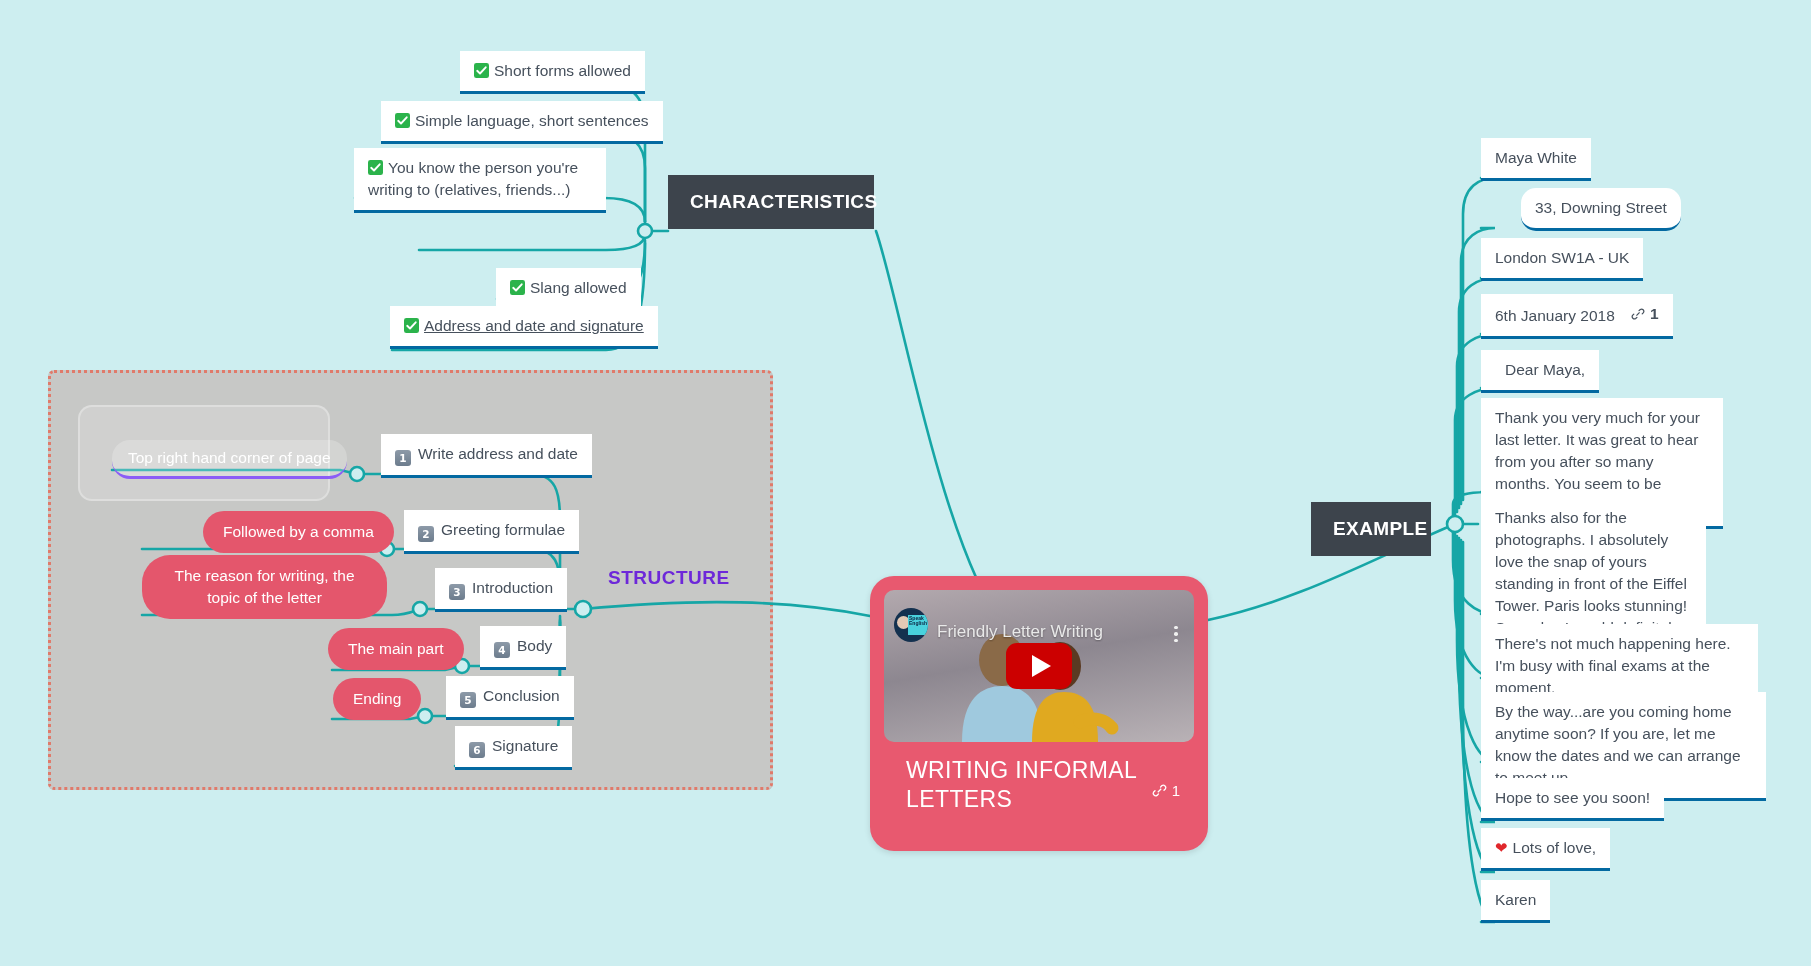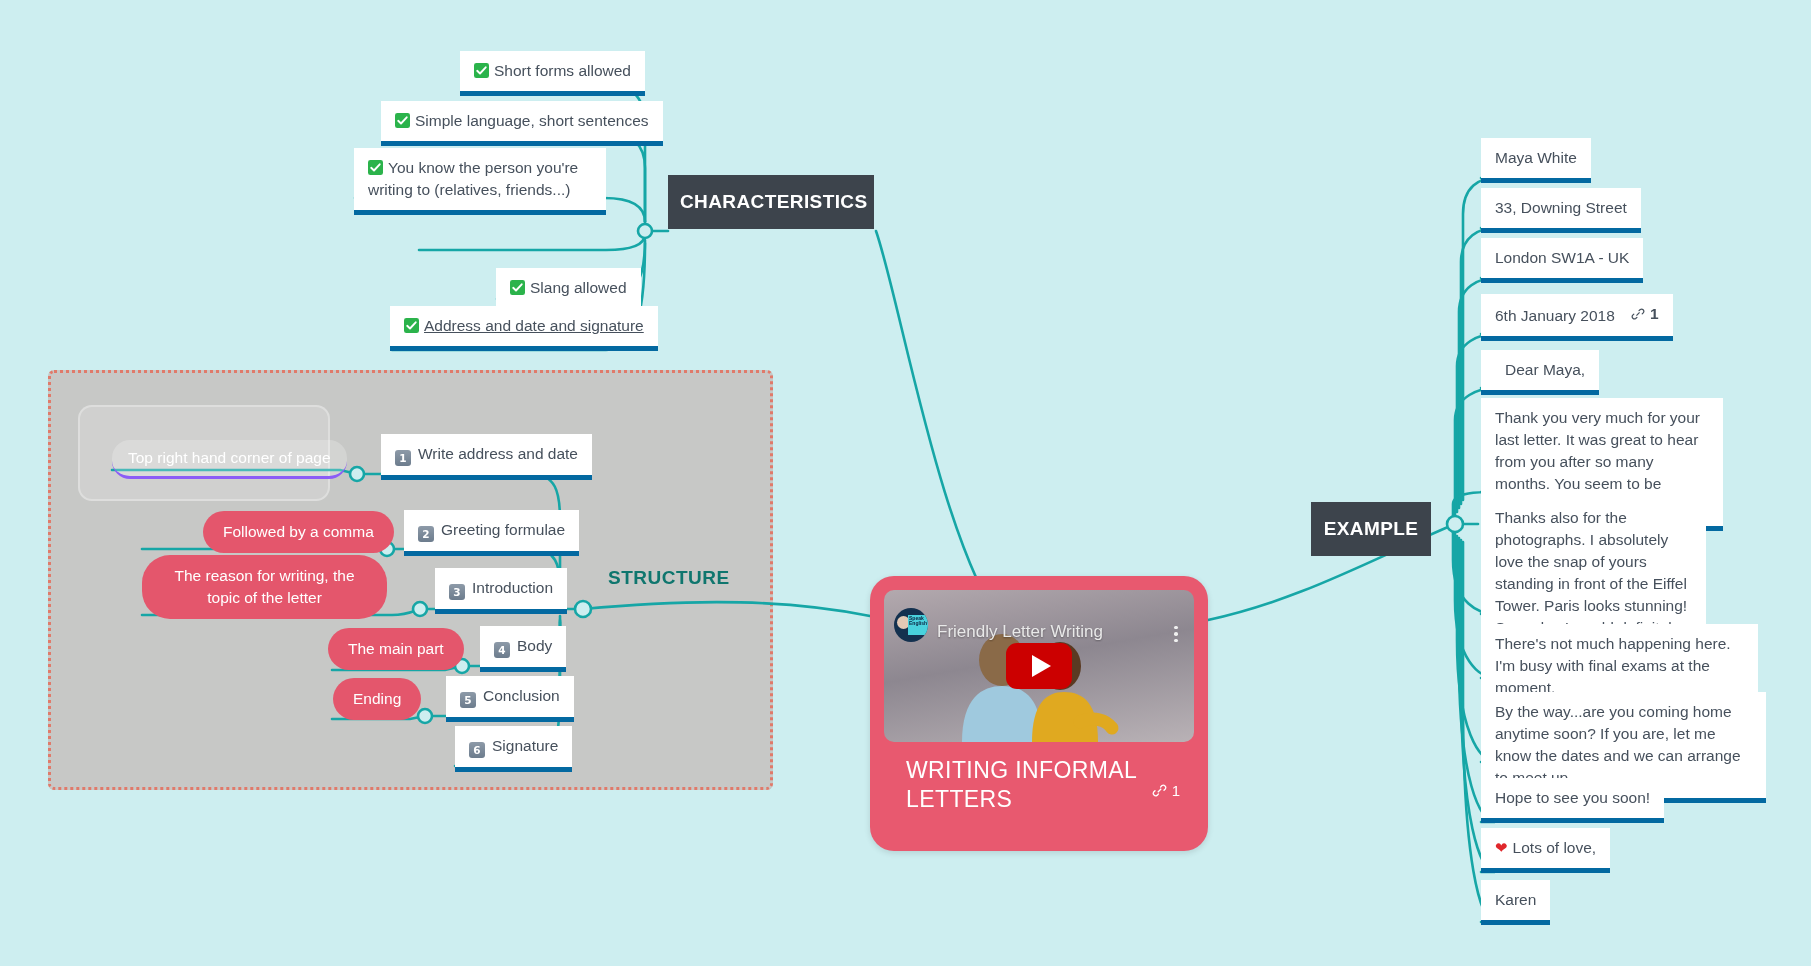--- a/index.html
+++ b/index.html
@@ -12,37 +12,37 @@
     overflow:hidden;
     color:#3f4954;
   }
   #canvas { position:absolute; inset:0; }
   svg.links { position:absolute; left:0; top:0; width:1811px; height:966px; pointer-events:none; }
 
   
   .node {
     position:absolute;
     background:#ffffff;
-    border-bottom:5px solid #0369a1;
+    border-bottom:3px solid #0369a1;
     padding:9px 14px;
     font-size:15.5px;
     line-height:1.42;
     color:#46505c;
     white-space:nowrap;
   }
   .node.wrap { white-space:normal; }
 
   .dark-node {
     position:absolute;
     background:#3d444c;
     color:#ffffff;
     font-weight:bold;
     font-size:19px;
     letter-spacing:0.4px;
-    padding:16px 12px;
+    padding:16px 22px;
     text-align:center;
   }
 
   .pink-pill {
     position:absolute;
     background:#e4566c;
     color:#ffffff;
     border-radius:28px;
     padding:10px 20px;
     font-size:15.5px;
@@ -77,21 +77,21 @@
     width:252px; height:96px;
     background:rgba(255,255,255,0.16);
     border:2px solid rgba(255,255,255,0.30);
     border-radius:14px;
   }
   #structure-label {
     position:absolute;
     left:608px; top:567px;
     font-size:19px;
     font-weight:bold;
-    color:#0f766e;
+    color:#6d28d9;
     letter-spacing:0.5px;
   }
 
   
   #central-node {
     position:absolute;
     left:870px; top:576px;
     width:338px; height:275px;
     background:#e8596f;
     border-radius:24px;
@@ -358,21 +358,21 @@
         <path d="M6.8 11.8 L5.4 13.2 a2.6 2.6 0 0 1 -3.6 -3.6 L3.2 8.2" stroke="#fff" stroke-width="1.4" fill="none" stroke-linecap="round"></path>
       </svg>
       <span>1</span>
     </div>
   </div>
 
   <div class="dark-node" style="left:1311px; top:502px; width:120px;">EXAMPLE</div>
 
   <div class="node" style="left:1481px; top:138px;">Maya White</div>
 
-  <div class="node" style="left:1481px; top:188px;">33, Downing Street</div>
+  <div class="node" style="left:1521px; top:188px;border-radius:15px;">33, Downing Street</div>
 
   <div class="node" style="left:1481px; top:238px;">London SW1A - UK</div>
 
   <div class="node" style="left:1481px; top:294px;">
     <span>6th January 2018</span>
     <span class="link-badge">
       <svg width="14" height="14" viewBox="0 0 16 16">
         <path d="M6.2 9.8 L9.8 6.2" stroke="#46505c" stroke-width="1.4" fill="none"></path>
         <path d="M9.2 4.2 L10.6 2.8 a2.6 2.6 0 0 1 3.6 3.6 L12.8 7.8" stroke="#46505c" stroke-width="1.4" fill="none" stroke-linecap="round"></path>
         <path d="M6.8 11.8 L5.4 13.2 a2.6 2.6 0 0 1 -3.6 -3.6 L3.2 8.2" stroke="#46505c" stroke-width="1.4" fill="none" stroke-linecap="round"></path>

